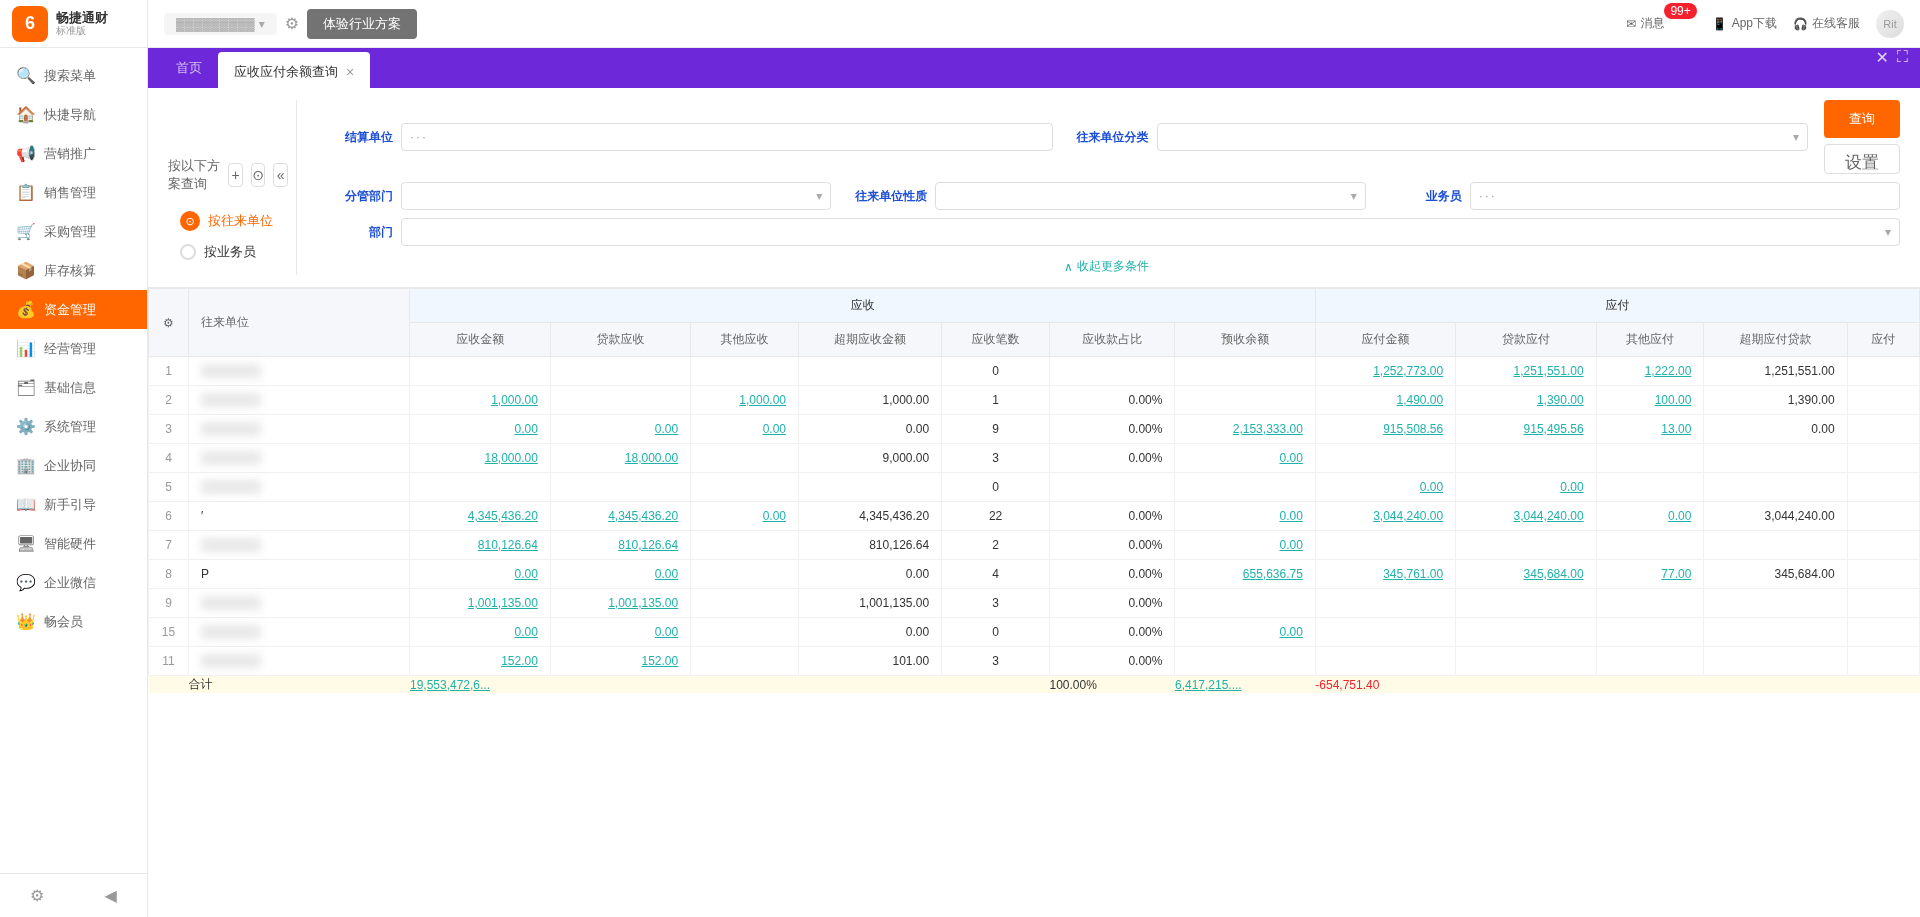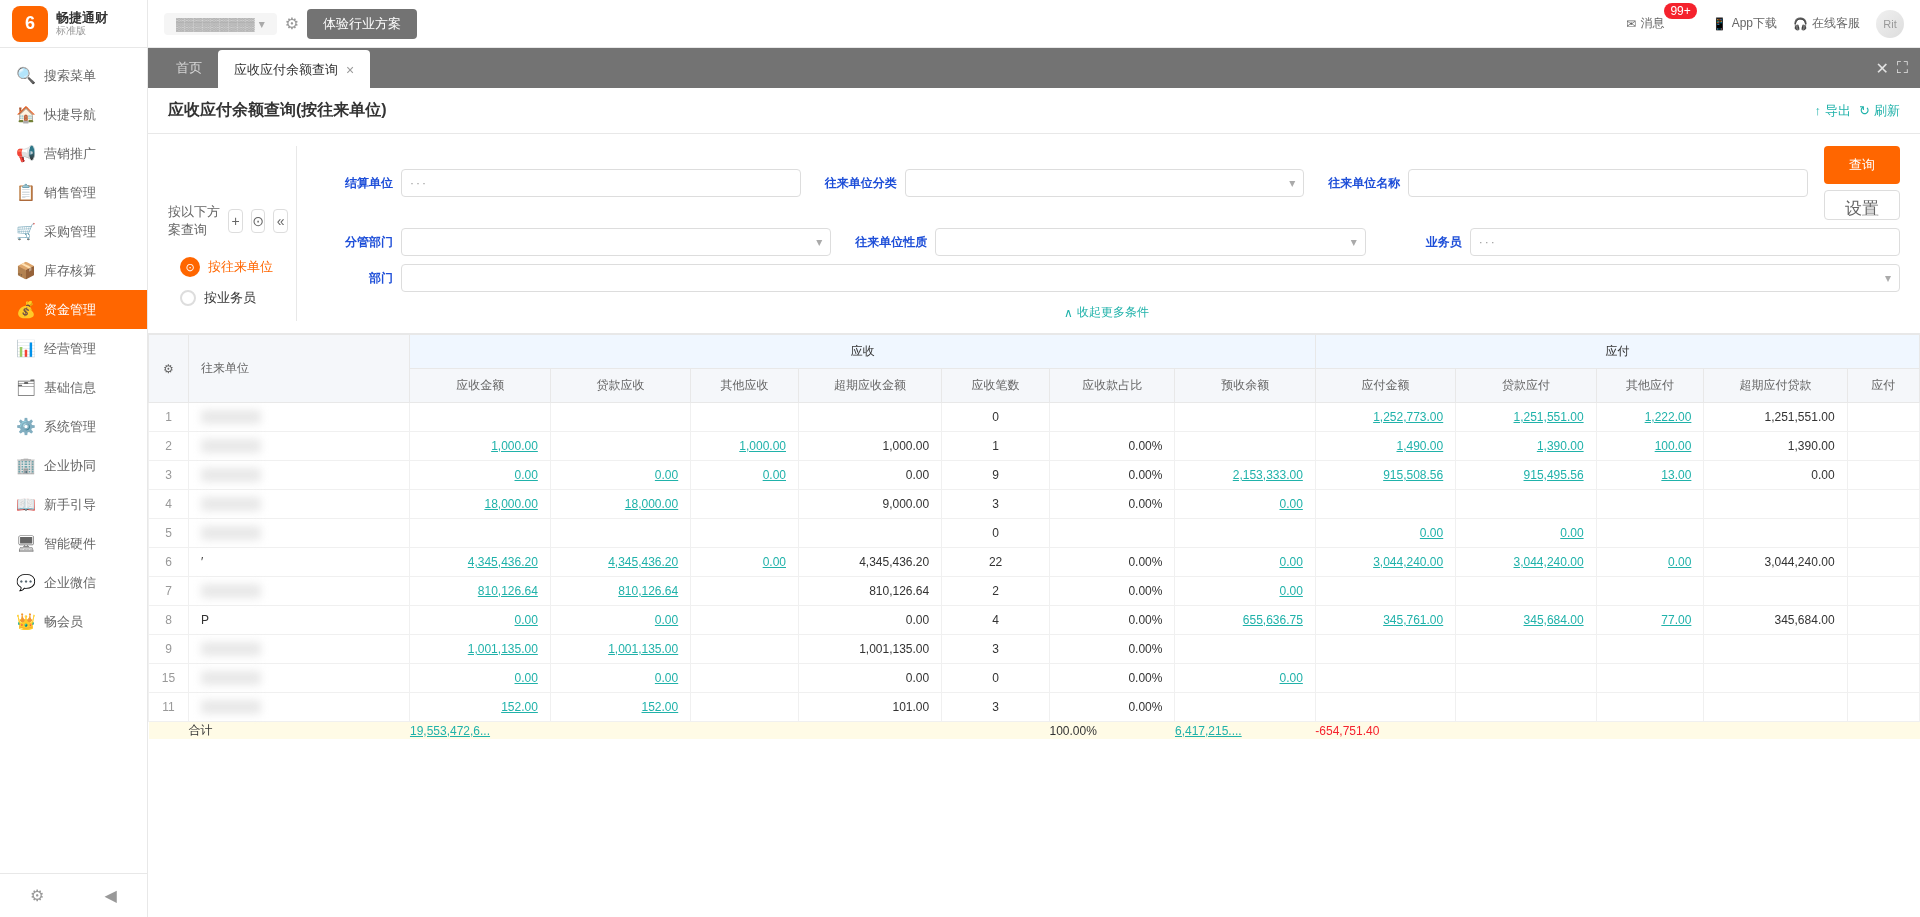--- a/index.html
+++ b/index.html
@@ -26,21 +26,21 @@
     .menu-item { display: flex; align-items: center; padding: 10px 16px; cursor: pointer; color: #666; font-size: 13px; gap: 8px; }
     .menu-item.active { background: #ff6600; color: #fff; border-radius: 0; }
     .menu-item .icon { font-size: 16px; width: 20px; text-align: center; }
     .sidebar-bottom { padding: 12px 0; border-top: 1px solid #e8e8e8; display: flex; align-items: center; justify-content: space-around; }
     .sidebar-bottom-btn { cursor: pointer; color: #999; font-size: 16px; }
 
     
     .main-content { margin-left: 148px; margin-top: 48px; height: calc(100vh - 48px); display: flex; flex-direction: column; }
     
     
-    .tab-bar { background: #737373; display: flex; align-items: center; padding: 16px 12px; height: 40px; }
+    .tab-bar { background: #6d28d9; display: flex; align-items: flex-start; padding: 0 12px; height: 40px; }
     .tab-item { padding: 0 16px; height: 40px; display: flex; align-items: center; cursor: pointer; color: rgba(255,255,255,0.7); font-size: 13px; gap: 8px; }
     .tab-item.active { background: #fff; color: #333; border-radius: 4px 4px 0 0; margin-top: 4px; }
     .tab-item .close { font-size: 14px; color: #999; cursor: pointer; }
     .tab-bar-right { margin-left: auto; display: flex; gap: 8px; }
     .tab-bar-icon { color: rgba(255,255,255,0.8); cursor: pointer; font-size: 16px; }
     .page-header { background: #fff; padding: 12px 20px; display: flex; align-items: center; justify-content: space-between; border-bottom: 1px solid #e8e8e8; }
     .page-title { font-size: 16px; font-weight: bold; color: #333; }
     .page-header-actions { display: flex; gap: 8px; }
     .action-btn { display: flex; align-items: center; gap: 4px; color: #20b2aa; cursor: pointer; font-size: 13px; }
 
@@ -209,33 +209,20 @@
     <div class="tab-item active">
       <span>应收应付余额查询</span>
       <span class="close">×</span>
     </div>
     <div class="tab-bar-right">
       <span class="tab-bar-icon">✕</span>
       <span class="tab-bar-icon">⛶</span>
     </div>
   </div>
 
-  <div class="page-header">
-    <div class="page-title">应收应付余额查询(按往来单位)</div>
-    <div class="page-header-actions">
-      <div class="action-btn">
-        <span>↑</span>
-        <span>导出</span>
-      </div>
-      <div class="action-btn">
-        <span>↻</span>
-        <span>刷新</span>
-      </div>
-    </div>
-  </div>
 
   <div class="filter-section">
     <div style="display:flex;gap:8px;align-items:flex-end;">
 
       <div class="query-sidebar">
         <div class="filter-label-row">
           <span class="filter-label-text">按以下方案查询</span>
           <div class="filter-icon-btn">+</div>
           <div class="filter-icon-btn">⊙</div>
           <div class="filter-icon-btn">«</div>
@@ -256,26 +243,20 @@
             <label>结算单位</label>
             <div class="filter-input">
               <span class="filter-input-dots">···</span>
             </div>
           </div>
           <div class="filter-item">
             <label>往来单位分类</label>
             <div class="filter-dropdown" style="flex:1;border:1px solid #ddd;border-radius:4px;height:28px;padding:0 8px;display:flex;align-items:center;justify-content:space-between;">
               <span></span>
               <span style="color:#aaa;">▾</span>
-            </div>
-          </div>
-          <div class="filter-item">
-            <label>往来单位名称</label>
-            <div class="filter-input" style="flex:1;">
-              <span></span>
             </div>
           </div>
           <div class="btn-group">
             <button class="query-btn">查询</button>
             <button class="settings-btn">设置</button>
           </div>
         </div>
         <div class="filter-row">
           <div class="filter-item">
             <label>分管部门</label>

